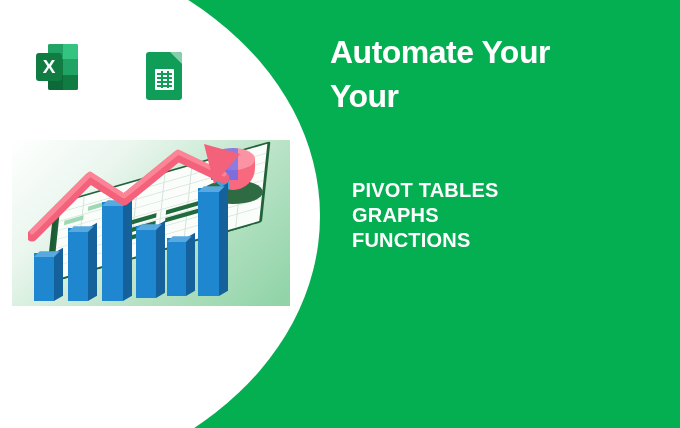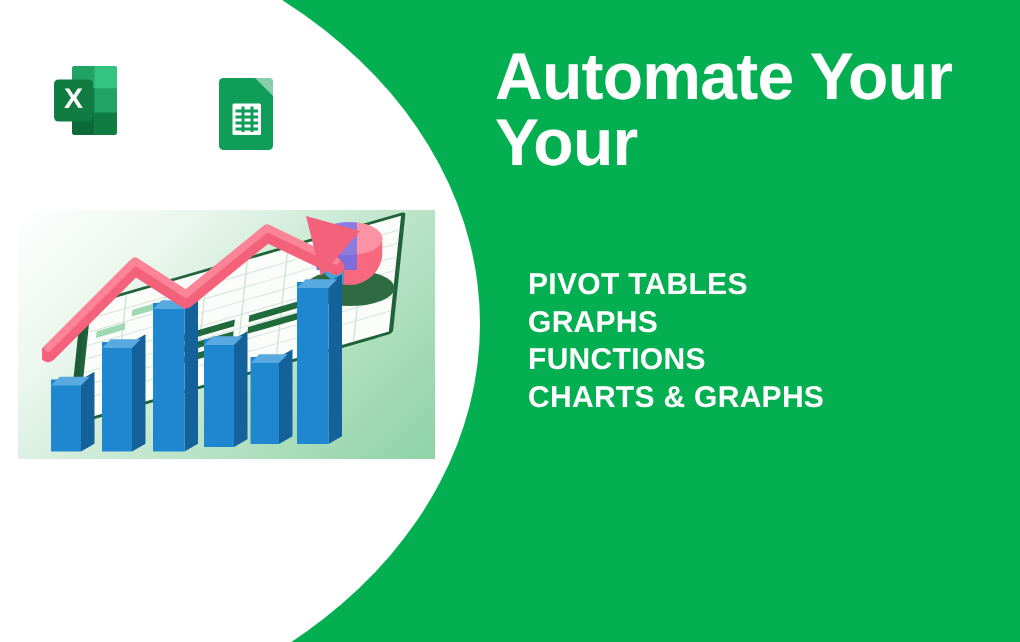--- a/index.html
+++ b/index.html
@@ -134,21 +134,21 @@
   .pie .riser{
     position:absolute;left:0;top:6px;width:27px;height:26px;background:#7e6ddb;
   }
 
   
   #arrow{position:absolute;left:16px;top:0;width:250px;height:110px;}
 
   
   #headline{
     position:absolute;left:330px;top:30px;width:330px;
-    color:#ffffff;font-weight:bold;font-size:44px;line-height:44px;
+    color:#ffffff;font-weight:bold;font-size:32px;line-height:44px;
     letter-spacing:-0.5px;
   }
   #headline div{white-space:nowrap;}
   #features{
     position:absolute;left:352px;top:178px;width:320px;
     color:#ffffff;font-weight:bold;font-size:20px;line-height:25px;
     letter-spacing:0.2px;
   }
   #features div{white-space:nowrap;}
 </style>
@@ -275,16 +275,15 @@
 
   <div id="headline">
     <div>Automate Your</div>
     <div>Your</div>
   </div>
 
   <div id="features">
     <div>PIVOT TABLES</div>
     <div>GRAPHS</div>
     <div>FUNCTIONS</div>
-    <div>CHARTS &amp; GRAPHS</div>
   </div>
 
 </div>
 
 </body></html>

